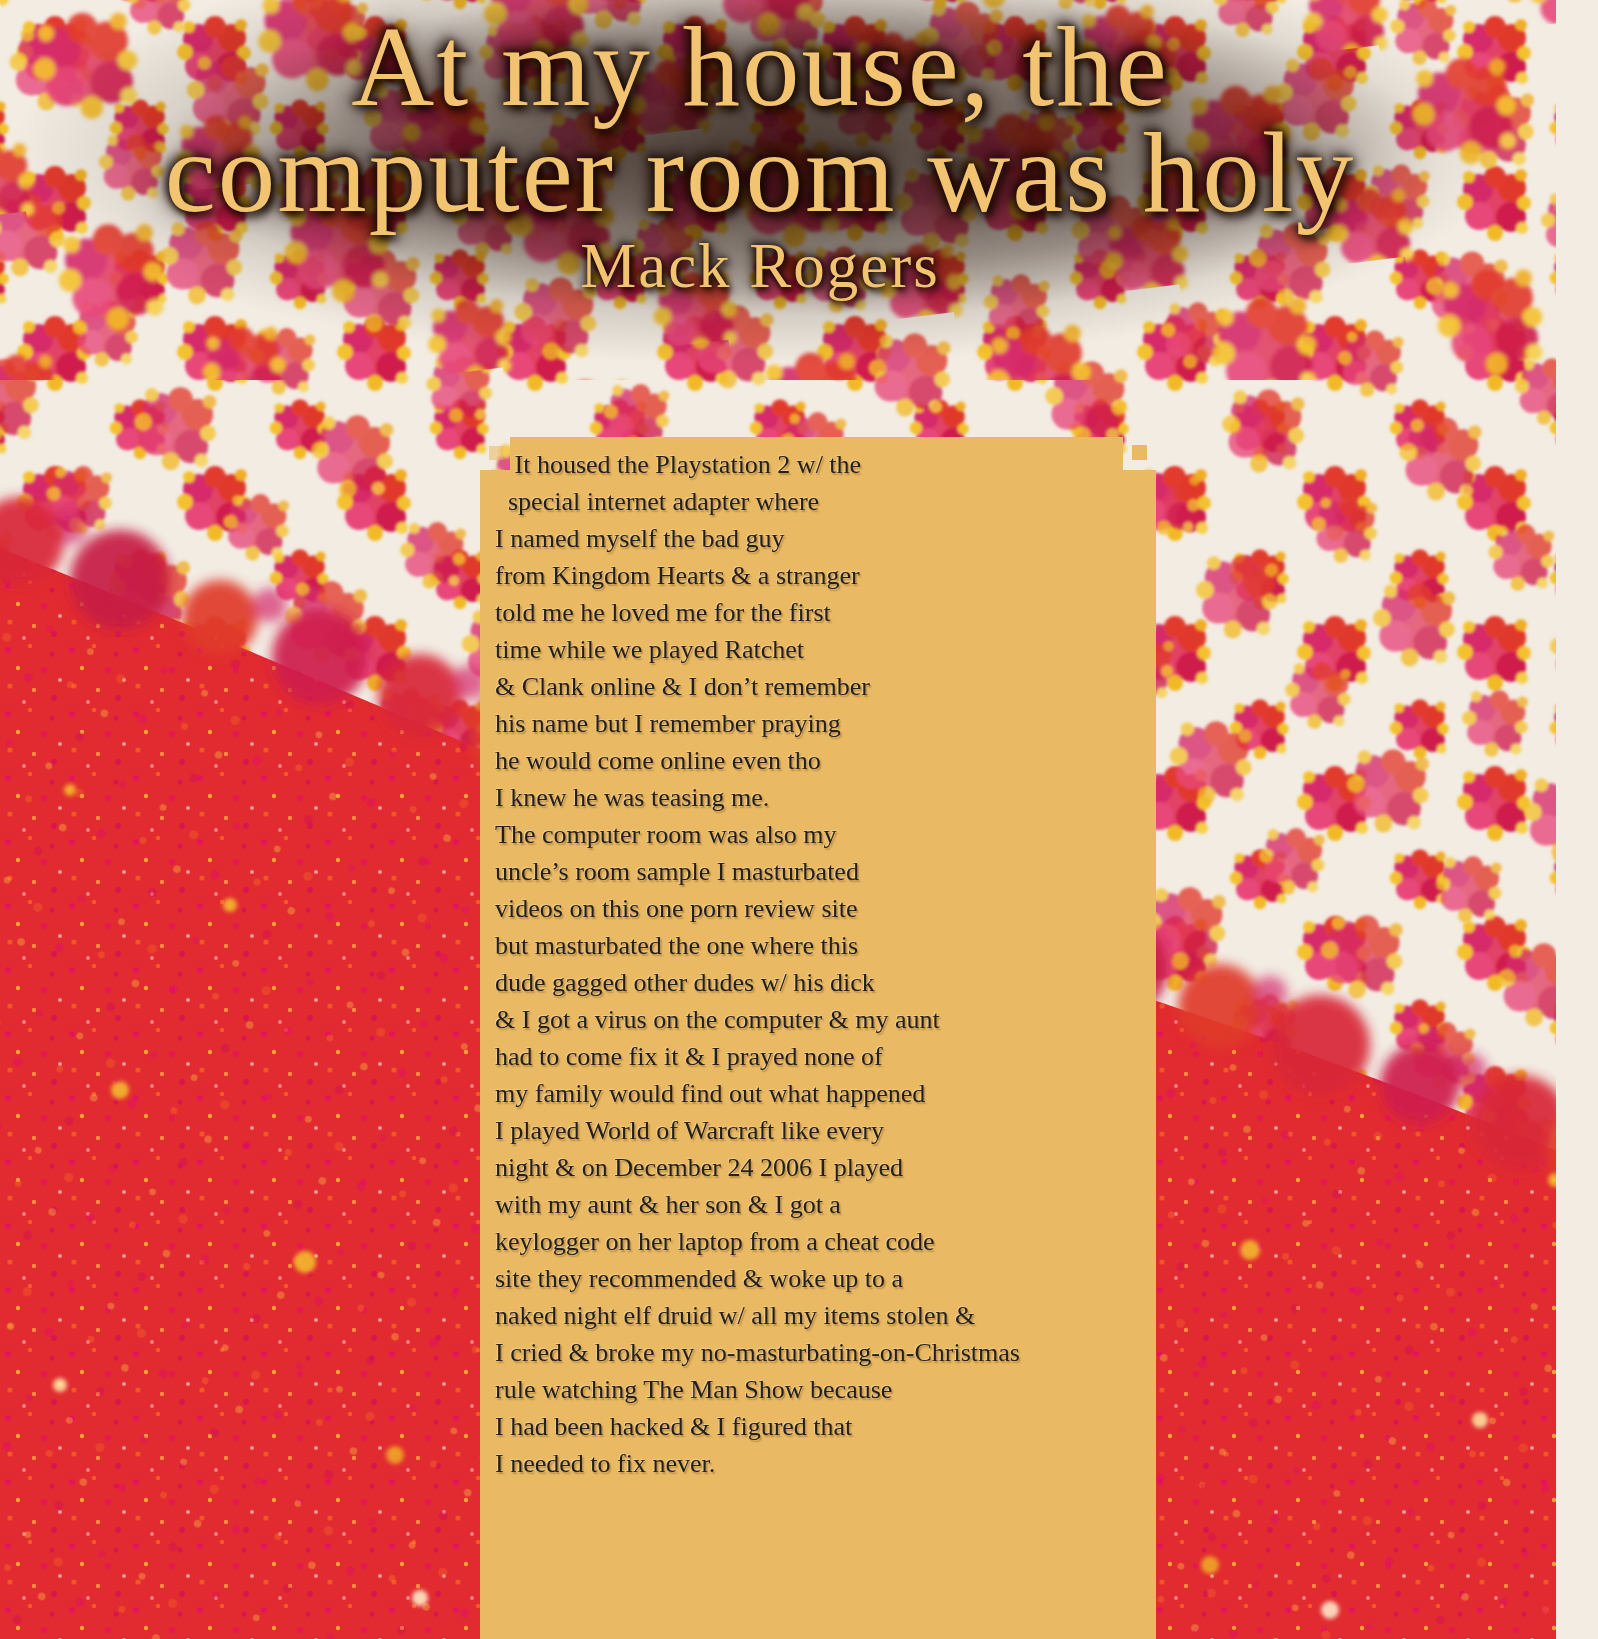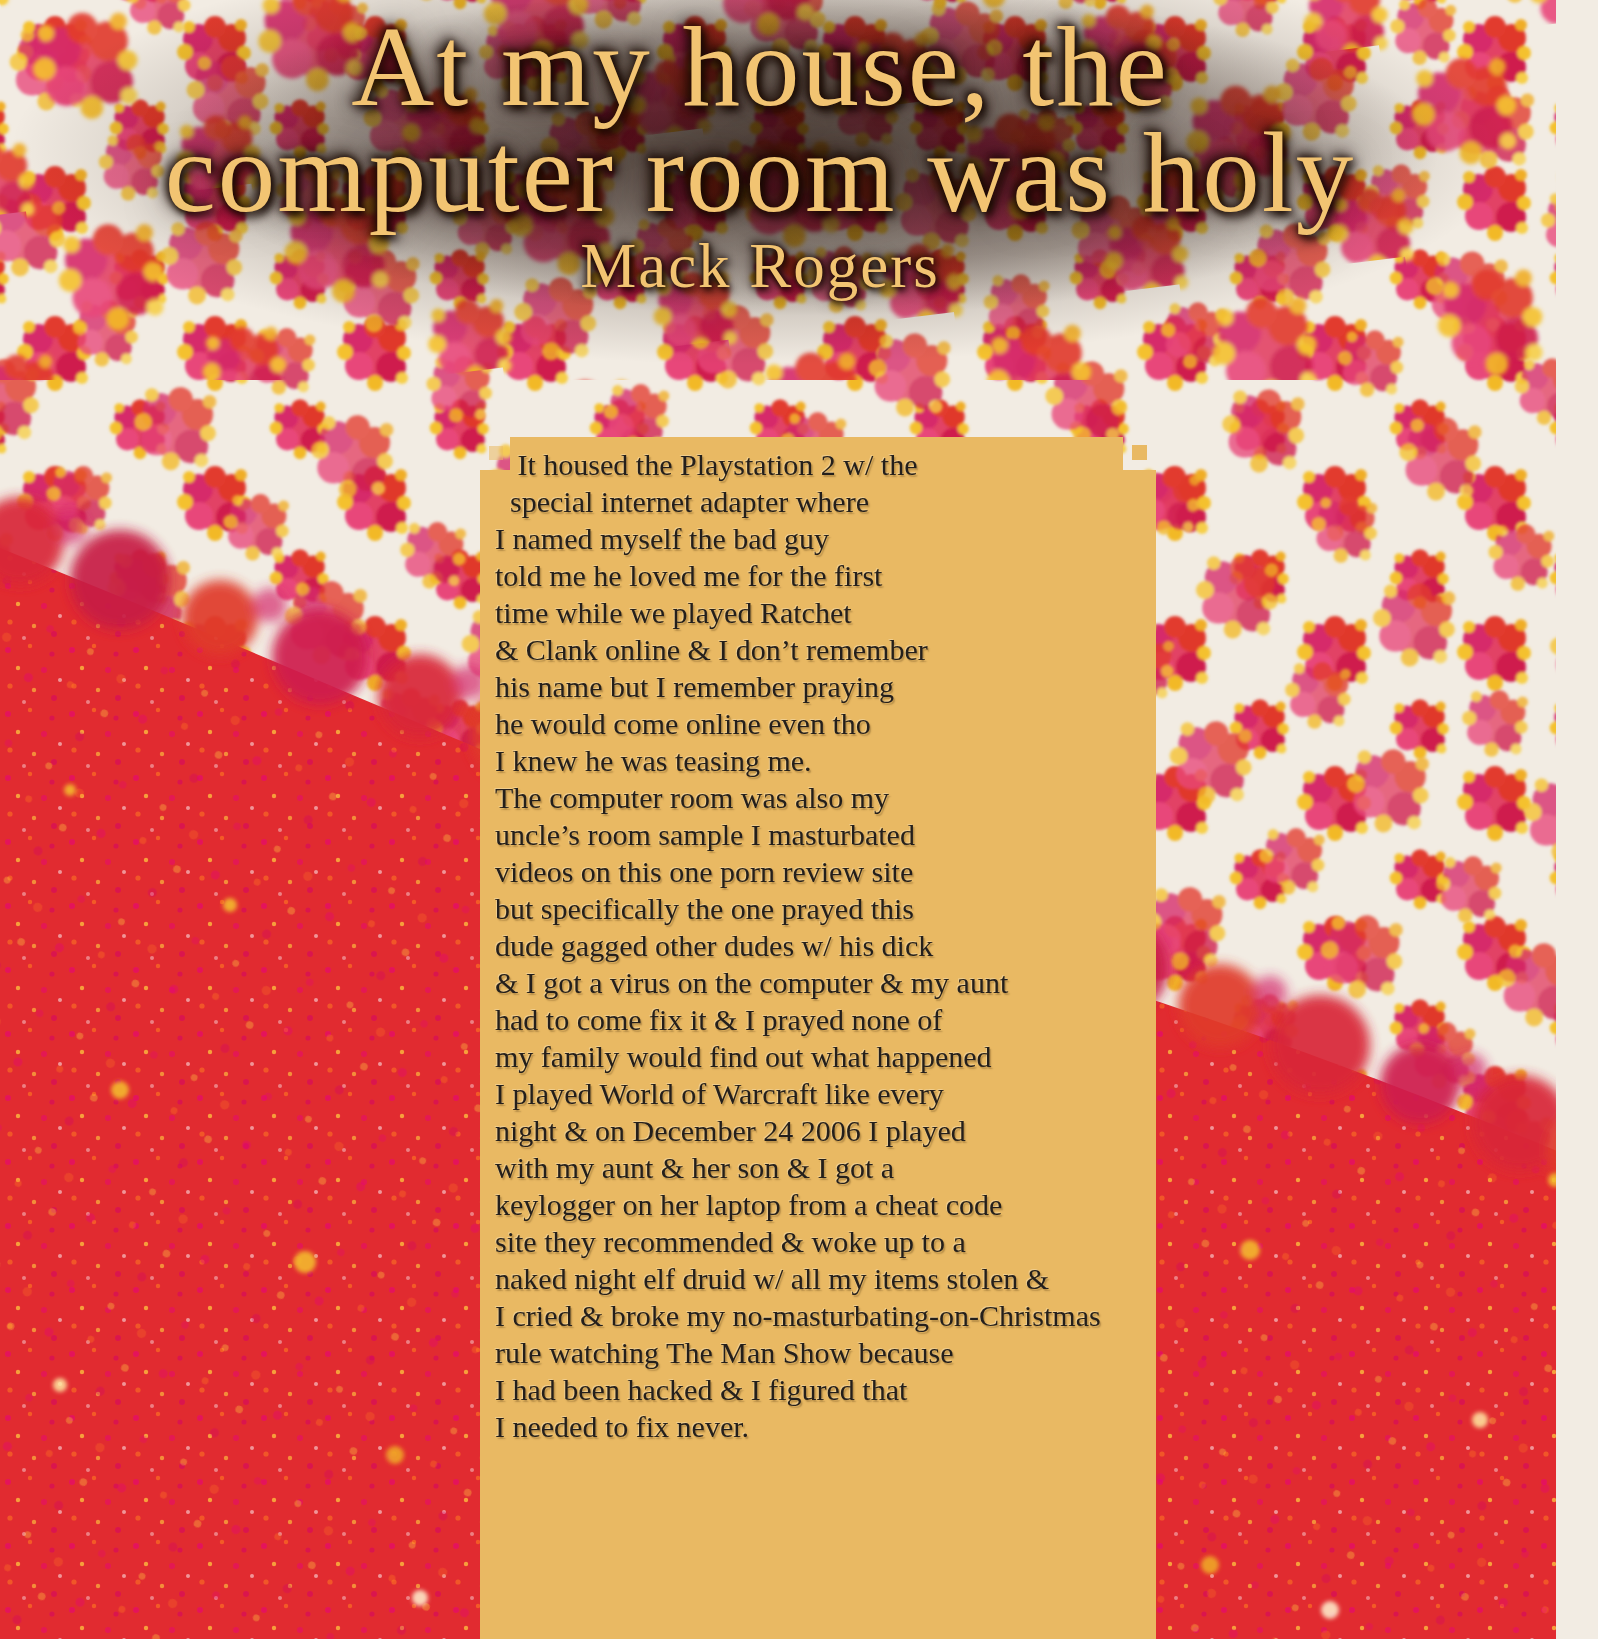--- a/index.html
+++ b/index.html
@@ -42,21 +42,21 @@
   }
 
   .poem-box{
     position:absolute;z-index:3;left:480px;top:437px;width:676px;height:1202px;
     background:var(--color-box,#e9b963);
     clip-path:polygon(30px 0, 643px 0, 643px 33px, 100% 33px, 100% 100%, 0 100%, 0 33px, 30px 33px);
     padding:0;box-sizing:border-box;overflow:hidden;
   }
   .poem-text{padding:9px 6px 0 15px;}
   .line{
-    white-space:pre;height:37px;line-height:37px;font-size:30px;
+    white-space:pre;height:37px;line-height:37px;font-size:26px;
     color:var(--color-poem_text,#241f1b);
     text-shadow:-1px -1px 0 rgba(255,248,230,.32), 1.5px 1.5px 1.5px rgba(90,60,20,.35);
   }
   .stanza + .stanza{}
 
   .pixel-square{position:absolute;z-index:3;}
   .sq-left{left:489px;top:446px;width:14px;height:14px;background:rgba(233,185,99,.55);}
   .sq-right{left:1132px;top:445px;width:15px;height:15px;background:var(--color-box,#e9b963);}
 </style>
 </head>
@@ -210,32 +210,33 @@
     <h1><span>At my house, the</span><br><span>computer room was holy</span></h1>
     <div class="author">Mack Rogers</div>
   </div>
 
   <div class="poem-box">
     <div class="poem-text">
       <div class="stanza">
           <div class="line">   It housed the Playstation 2 w/ the</div>
           <div class="line">  special internet adapter where</div>
           <div class="line">I named myself the bad guy</div>
+          <div class="line">from Kingdom Hearts &amp; a stranger</div>
           <div class="line">told me he loved me for the first</div>
           <div class="line">time while we played Ratchet</div>
           <div class="line">&amp; Clank online &amp; I don’t remember</div>
           <div class="line">his name but I remember praying</div>
           <div class="line">he would come online even tho</div>
           <div class="line">I knew he was teasing me.</div>
         </div>
       <div class="stanza">
           <div class="line">The computer room was also my</div>
           <div class="line">uncle’s room sample I masturbated</div>
           <div class="line">videos on this one porn review site</div>
-          <div class="line">but specifically the one prayed this</div>
+          <div class="line">but masturbated the one where this</div>
           <div class="line">dude gagged other dudes w/ his dick</div>
           <div class="line">&amp; I got a virus on the computer &amp; my aunt</div>
           <div class="line">had to come fix it &amp; I prayed none of</div>
           <div class="line">my family would find out what happened</div>
         </div>
       <div class="stanza">
           <div class="line">I played World of Warcraft like every</div>
           <div class="line">night &amp; on December 24 2006 I played</div>
           <div class="line">with my aunt &amp; her son &amp; I got a</div>
           <div class="line">keylogger on her laptop from a cheat code</div>

